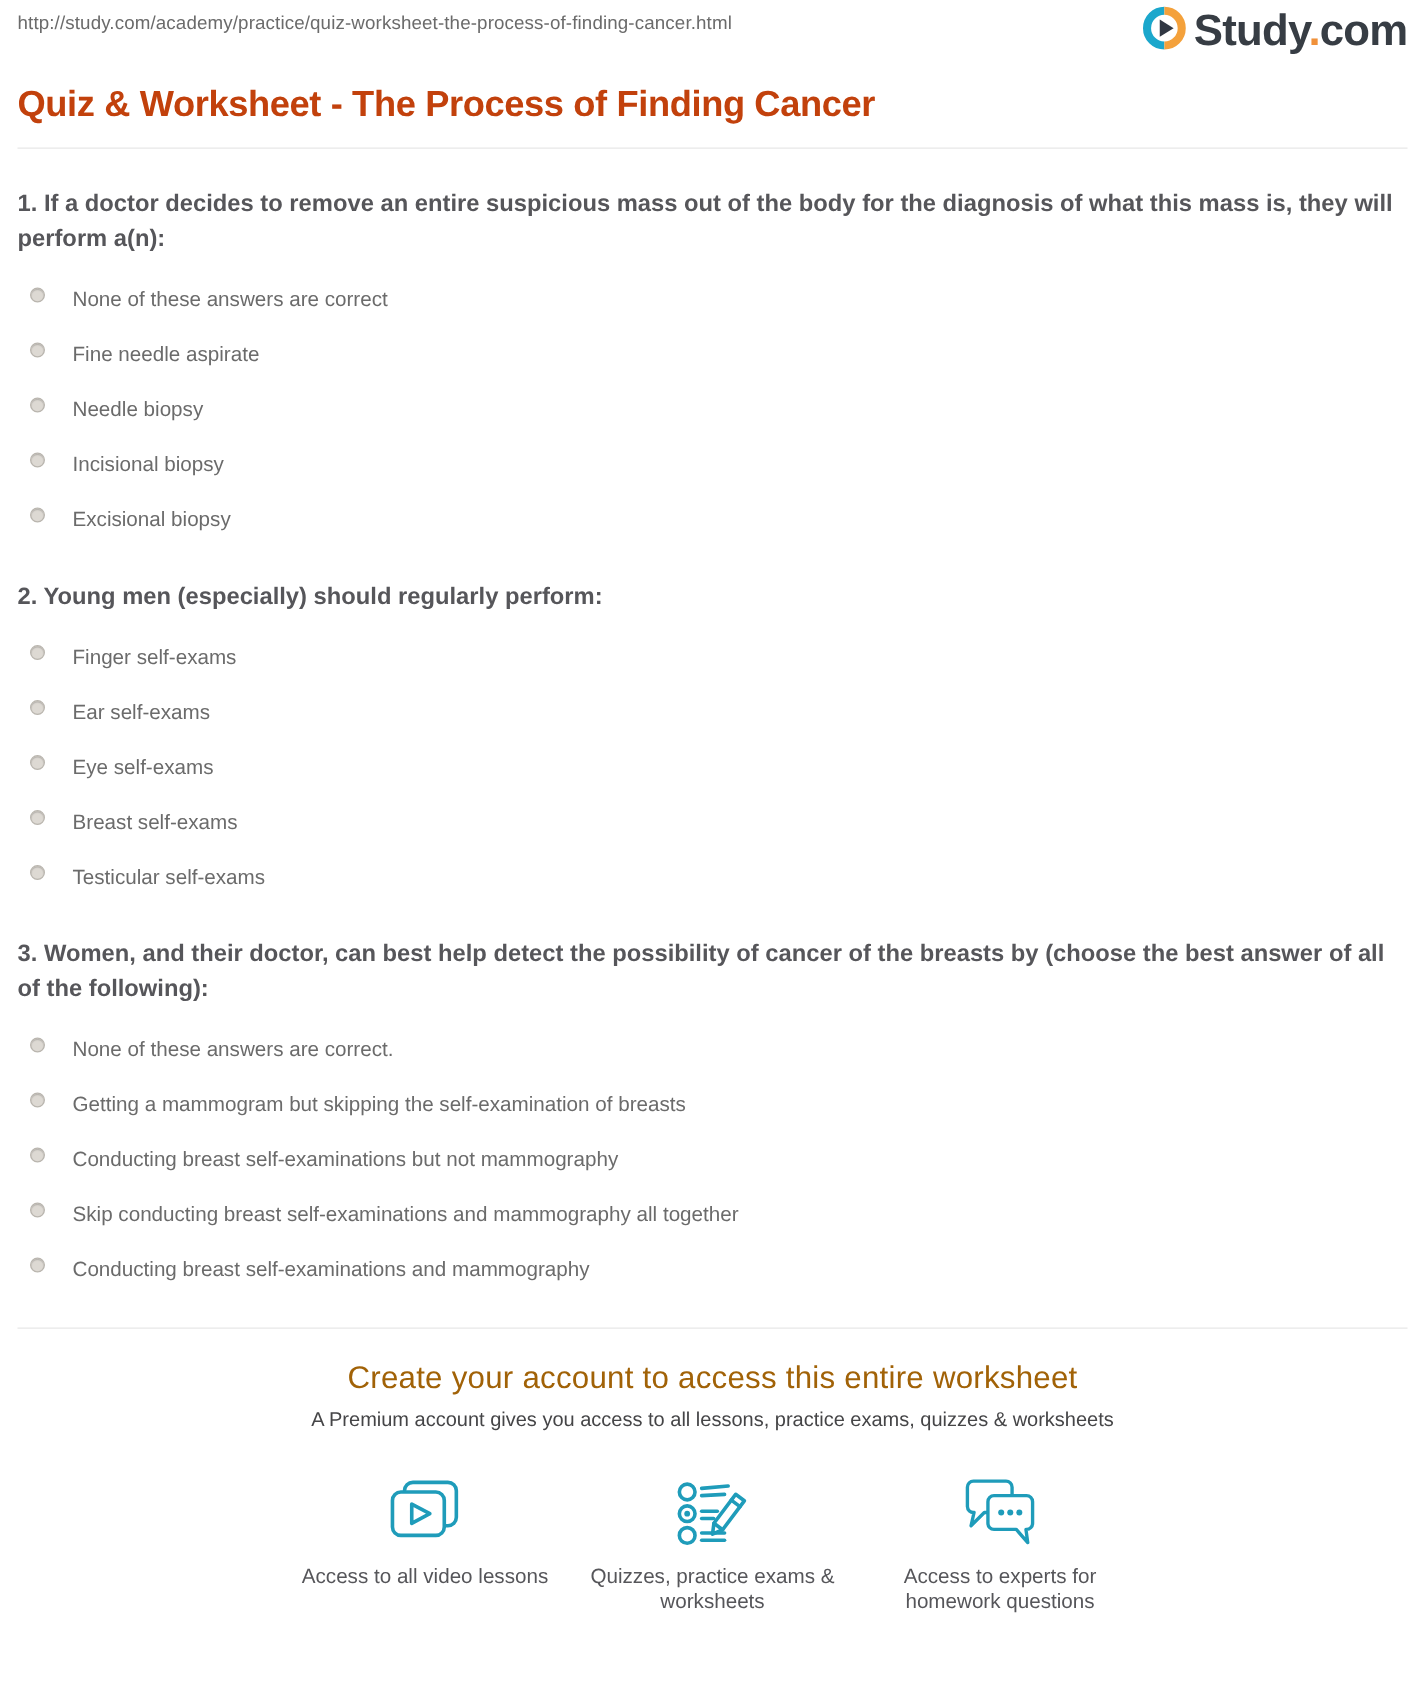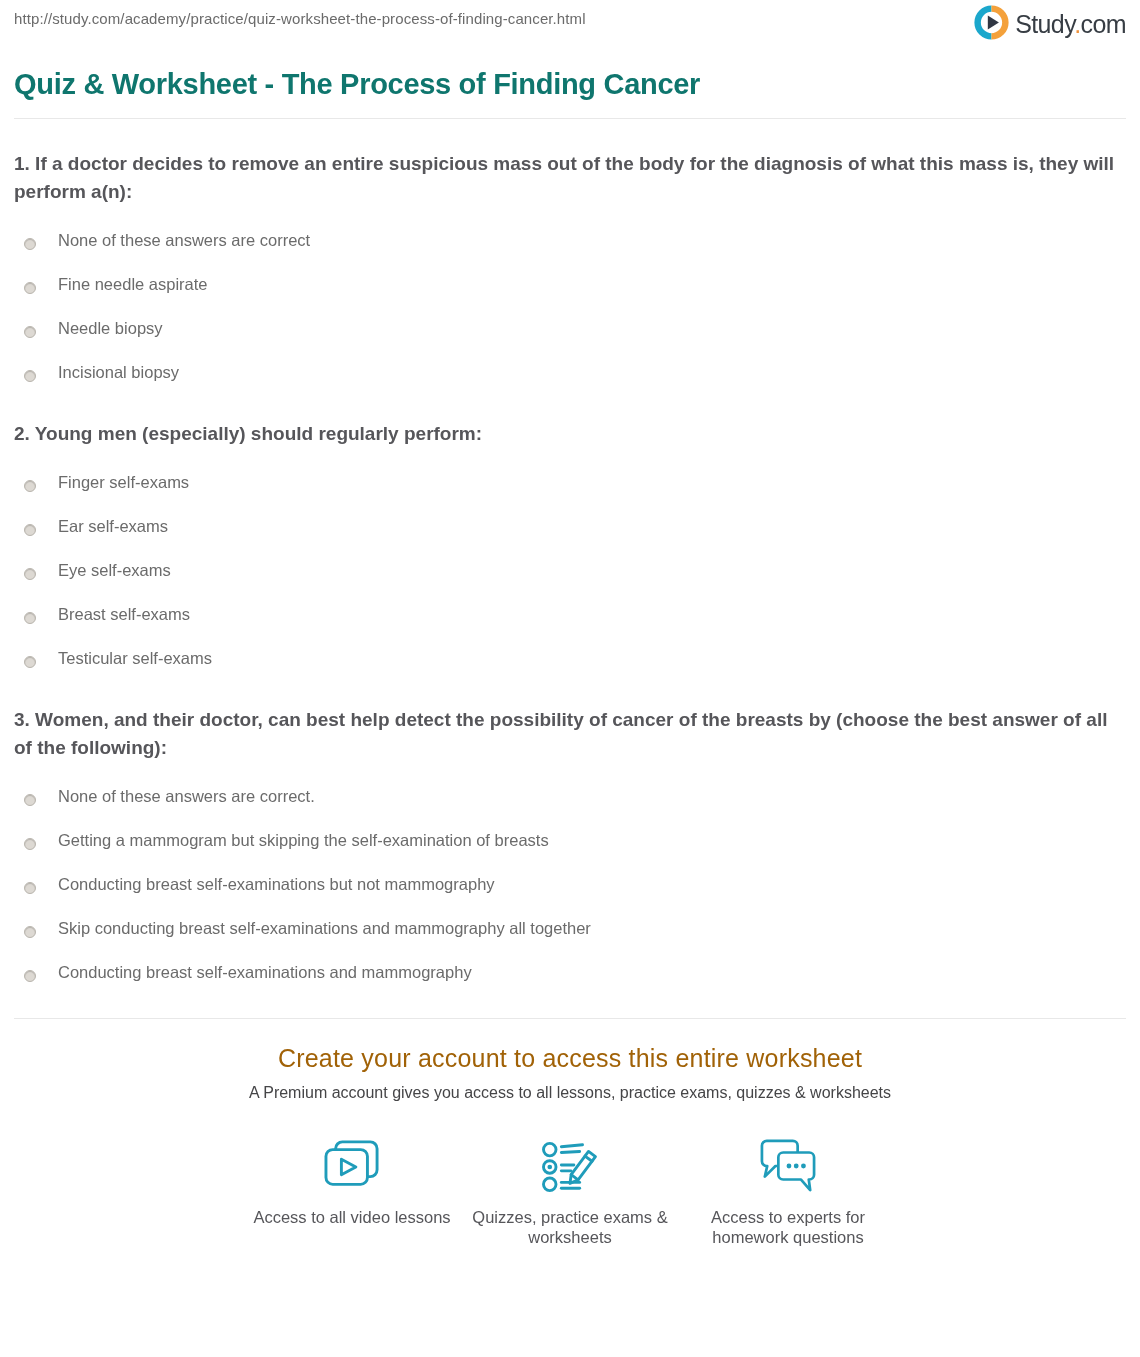--- a/index.html
+++ b/index.html
@@ -22,32 +22,32 @@
     height: 52px;
   }
   .url {
     font-size: 15px;
     color: #6b6b6b;
     padding-top: 6px;
     letter-spacing: 0.1px;
   }
   .logo { display: flex; align-items: center; gap: 5px; }
   .logo-text {
-    font-size: 25px;
-    font-weight: 400;
+    font-size: 35px;
+    font-weight: 700;
     color: #373d44;
     letter-spacing: -0.6px;
   }
   .logo-dot { color: #f0913a; }
 
   
   .title {
     font-size: 29px;
     font-weight: 700;
-    color: #0f766e;
+    color: #c2410c;
     letter-spacing: -0.3px;
     margin: 16px 0 17px 0;
   }
   .divider {
     border: none;
     border-top: 1px solid #e8e8e8;
     height: 0;
   }
 
   
@@ -55,21 +55,21 @@
   .question-block:first-of-type { margin-top: 31px; }
   .question-text {
     font-size: 19px;
     font-weight: 700;
     color: #56565a;
     line-height: 28px;
     max-width: 1110px;
   }
   .option {
     display: flex;
-    align-items: flex-end;
+    align-items: flex-start;
     margin-top: 24px;
     height: 20px;
     cursor: pointer;
   }
   .radio {
     width: 12px;
     height: 12px;
     border-radius: 50%;
     background: #ddd9d3;
     border: 1px solid #b9b5ae;
@@ -95,21 +95,21 @@
     cursor: pointer;
   }
   .signup-sub {
     font-size: 16px;
     color: #454547;
     margin-top: 11px;
   }
   .features {
     display: flex;
     justify-content: center;
-    gap: 18px;
+    gap: 30px;
     margin-top: 35px;
   }
   .feature { width: 200px; text-align: center; }
   .feature-icon { height: 58px; display: flex; align-items: center; justify-content: center; }
   .feature-label {
     font-size: 16.5px;
     color: #56565a;
     line-height: 20px;
     margin-top: 12px;
   }
@@ -161,20 +161,24 @@
         <span class="radio"></span>
         <span class="option-label">Fine needle aspirate</span>
       </div>
       <div class="option">
         <span class="radio"></span>
         <span class="option-label">Needle biopsy</span>
       </div>
       <div class="option">
         <span class="radio"></span>
         <span class="option-label">Incisional biopsy</span>
+      </div>
+      <div class="option">
+        <span class="radio"></span>
+        <span class="option-label">Excisional biopsy</span>
       </div>
     </section>
 
     <section class="question-block">
       <h2 class="question-text">2. Young men (especially) should regularly perform:</h2>
       <div class="option">
         <span class="radio"></span>
         <span class="option-label">Finger self-exams</span>
       </div>
       <div class="option">

